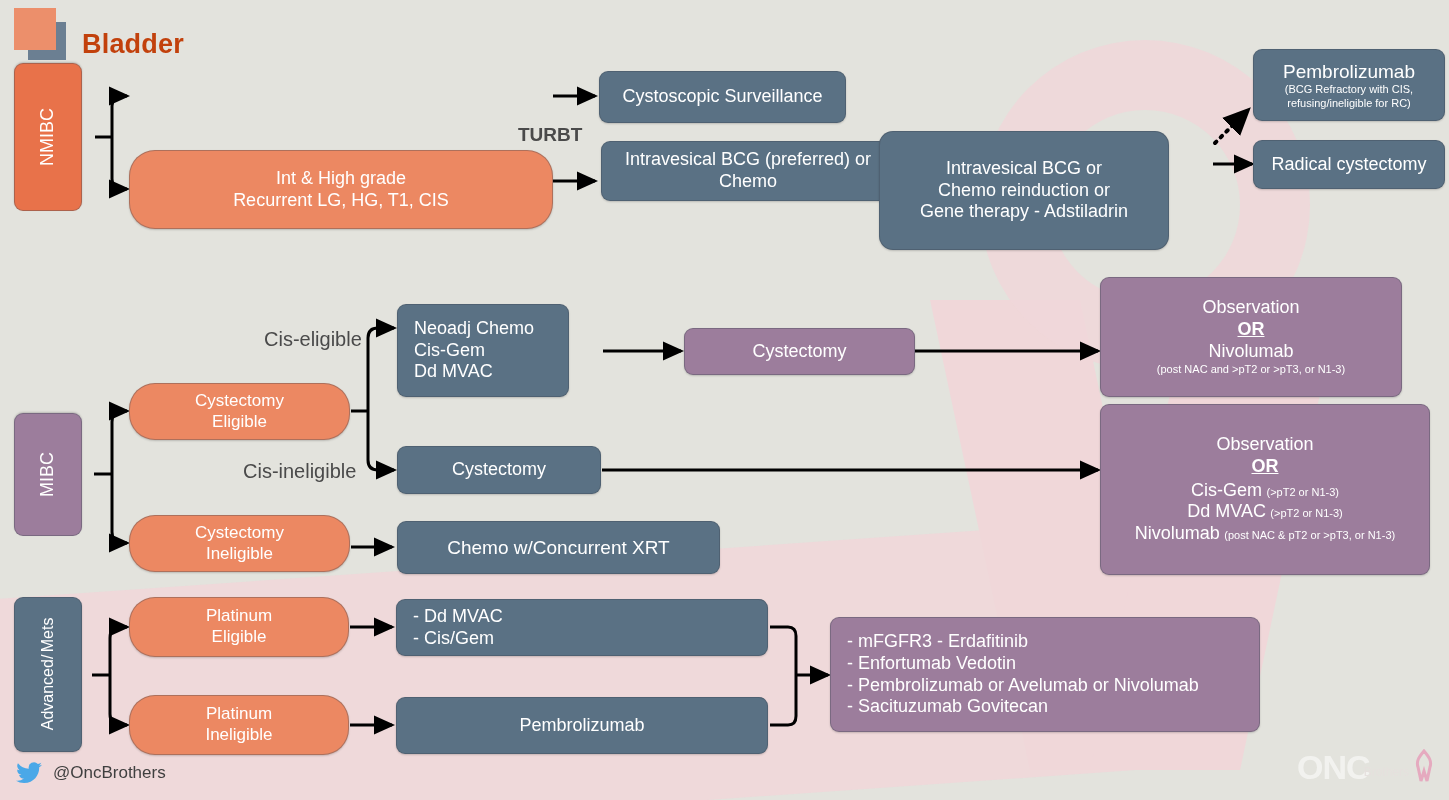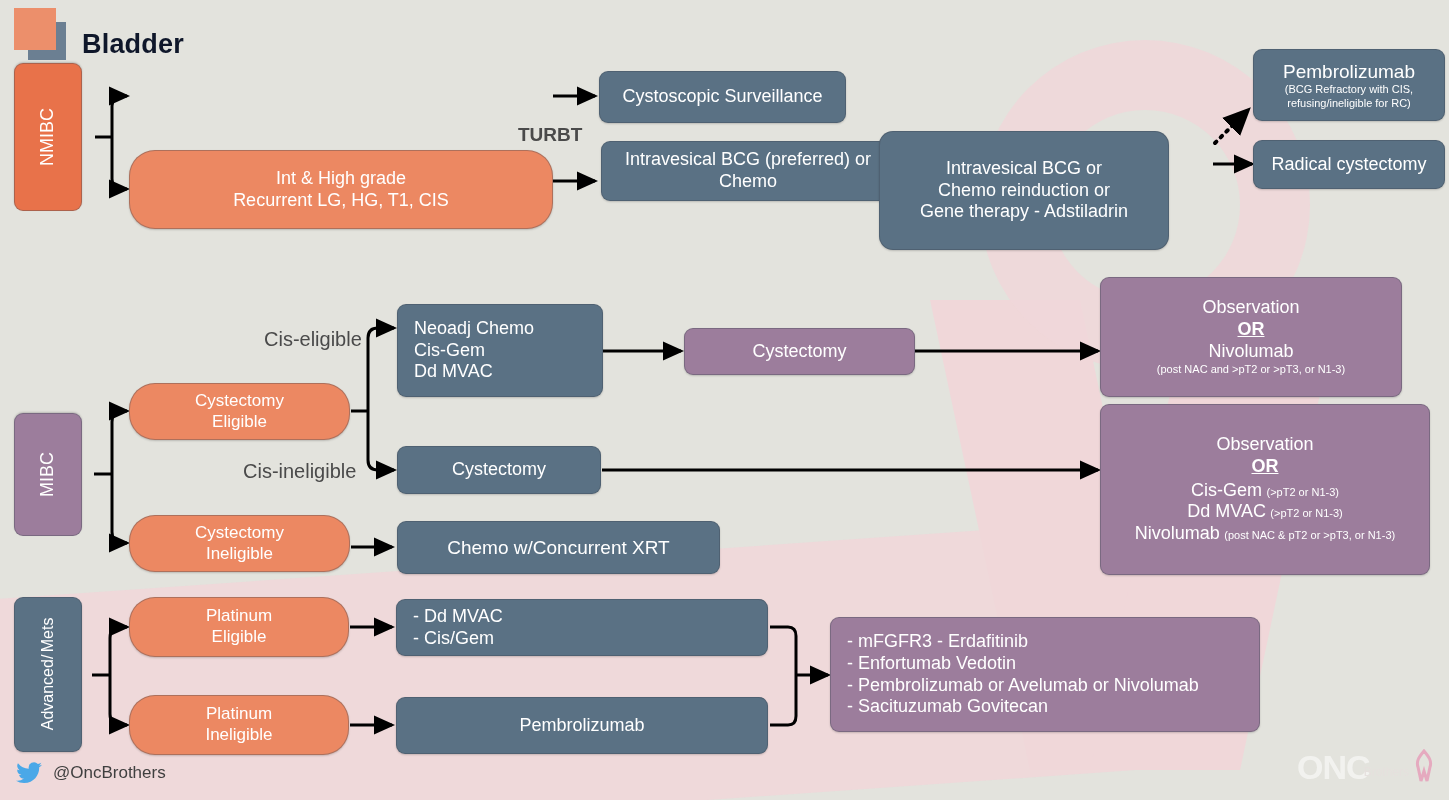--- a/index.html
+++ b/index.html
@@ -39,21 +39,21 @@
     background: #f0d7d9;
     transform: rotate(-4deg);
     opacity: .9;
   }
 
   
   #header { position: absolute; left: 14px; top: 8px; display: flex; align-items: center; }
   #logo-mark { position: relative; width: 52px; height: 52px; margin-right: 16px; }
   #logo-square-back { position: absolute; left: 14px; top: 14px; width: 38px; height: 38px; background: #6b7f92; }
   #logo-square-front { position: absolute; left: 0; top: 0; width: 42px; height: 42px; background: #ec8f6b; }
-  #page-title { font-size: 27px; font-weight: bold; color: #0f172a; letter-spacing: .2px; margin-top: 20px; }
+  #page-title { font-size: 27px; font-weight: bold; color: #c2410c; letter-spacing: .2px; margin-top: 20px; }
 
   
   .node {
     position: absolute;
     display: flex; flex-direction: column;
     align-items: center; justify-content: center;
     color: #ffffff; text-align: center;
     line-height: 1.22;
     border: 1px solid rgba(60,70,80,.35);
     box-shadow: 0 1px 2px rgba(0,0,0,.18);
@@ -217,21 +217,21 @@
   </div>
 
   <div class="node orange r-pill" style="left:129px;top:515px;width:221px;height:57px;font-size:17px;">
     <span class="ln">Cystectomy</span>
     <span class="ln">Ineligible</span>
   </div>
 
   <div class="edge-label" style="left:264px;top:328px;">Cis-eligible</div>
   <div class="edge-label" style="left:243px;top:460px;">Cis-ineligible</div>
 
-  <div class="node slate r-soft left" style="left:397px;top:304px;width:206px;height:93px;font-size:18px;padding-left:16px;align-items:flex-start;">
+  <div class="node slate r-soft left" style="left:397px;top:304px;width:172px;height:93px;font-size:18px;padding-left:16px;align-items:flex-start;">
     <span class="ln">Neoadj Chemo</span>
     <span class="ln">Cis-Gem</span>
     <span class="ln">Dd MVAC</span>
   </div>
 
   <div class="node slate r-soft" style="left:397px;top:446px;width:204px;height:48px;font-size:18px;">
     <span class="ln">Cystectomy</span>
   </div>
 
   <div class="node purple r-soft" style="left:684px;top:328px;width:231px;height:47px;font-size:18px;">

